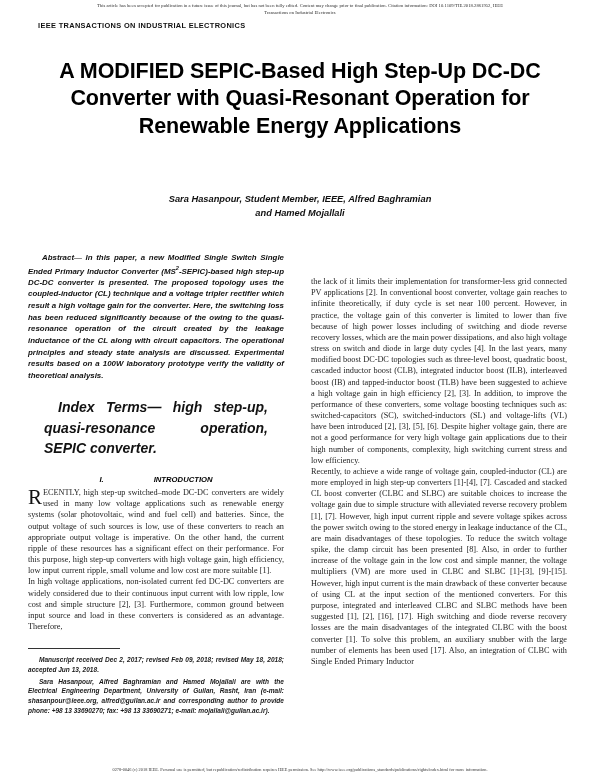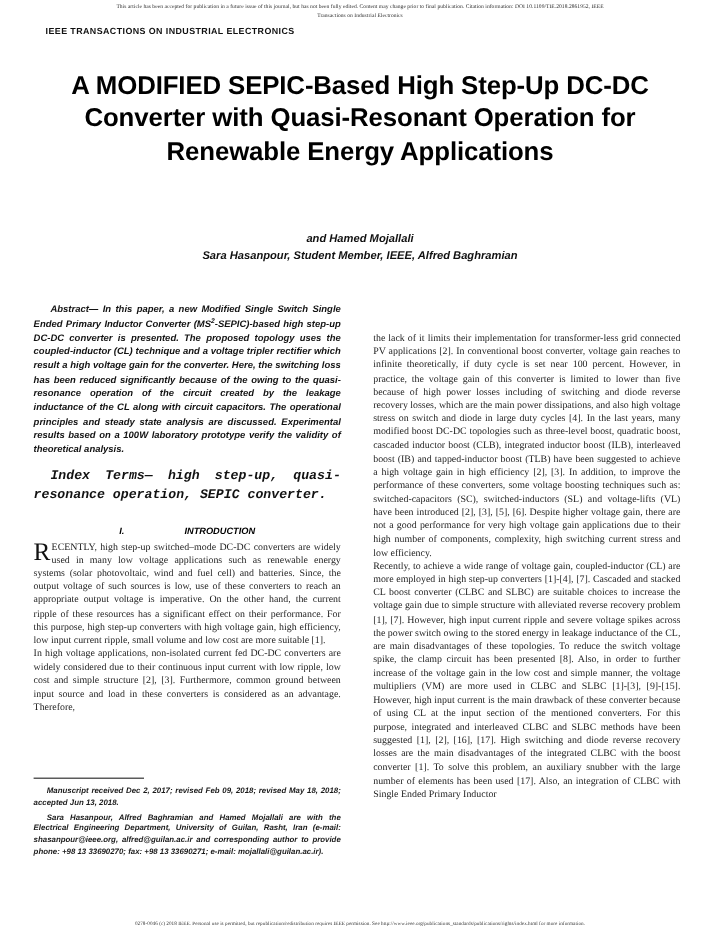--- a/index.html
+++ b/index.html
@@ -99,28 +99,28 @@
     font-size: 7.9px;
     line-height: 1.47;
     text-align: justify;
     color: #121212;
     margin: 0 0 9px 0;
     text-indent: 14px;
   }
   .abstract sup { font-size: 5.6px; vertical-align: super; }
 
   .index-terms {
-    font-family: Liberation Mono, monospace;
-    font-style: italic;
-    font-weight: bold;
-    font-size: 11px;
+    font-family: Liberation Sans, sans-serif;
+    font-style: italic;
+    font-weight: bold;
+    font-size: 14px;
     line-height: 1.47;
     text-align: justify;
     color: #121212;
-    margin: 0;
+    margin: 16px;
     text-indent: 14px;
   }
 
   .section-head {
     font-family: "Liberation Sans", sans-serif;
     font-style: italic;
     font-weight: bold;
     font-size: 7.7px;
     text-align: center;
     margin: 16px 0 3px 0;
@@ -206,22 +206,22 @@
   <div class="accept-banner">
     <span>This article has been accepted for publication in a future issue of this journal, but has not been fully edited. Content may change prior to final publication. Citation information: DOI 10.1109/TIE.2018.2861952, IEEE</span>
     <span class="line2">Transactions on Industrial Electronics</span>
   </div>
 
   <div class="running-head">IEEE TRANSACTIONS ON INDUSTRIAL ELECTRONICS</div>
 
   <div class="title">A MODIFIED SEPIC-Based High Step-Up DC-DC Converter with Quasi-Resonant Operation for Renewable Energy Applications</div>
 
   <div class="authors">
+    <div>Sara Hasanpour, Student Member, IEEE, Alfred Baghramian</div>
     <div>and Hamed Mojallali</div>
-    <div>Sara Hasanpour, Student Member, IEEE, Alfred Baghramian</div>
   </div>
 
   <div class="col col-left">
 
     <p class="abstract">
       <span>Abstract—</span><span> In this paper, a new Modified Single Switch Single Ended Primary Inductor Converter (MS</span><sup>2</sup><span>-SEPIC)-based high step-up DC-DC converter is presented. The proposed topology uses the coupled-inductor (CL) technique and a voltage tripler rectifier which result a high voltage gain for the converter. Here, the switching loss has been reduced significantly because of the owing to the quasi-resonance operation of the circuit created by the leakage inductance of the CL along with circuit capacitors. The operational principles and steady state analysis are discussed. Experimental results based on a 100W laboratory prototype verify the validity of theoretical analysis.</span>
     </p>
 
     <p class="index-terms">
       <span>Index Terms—</span><span> high step-up, quasi-resonance operation, SEPIC converter.</span>

